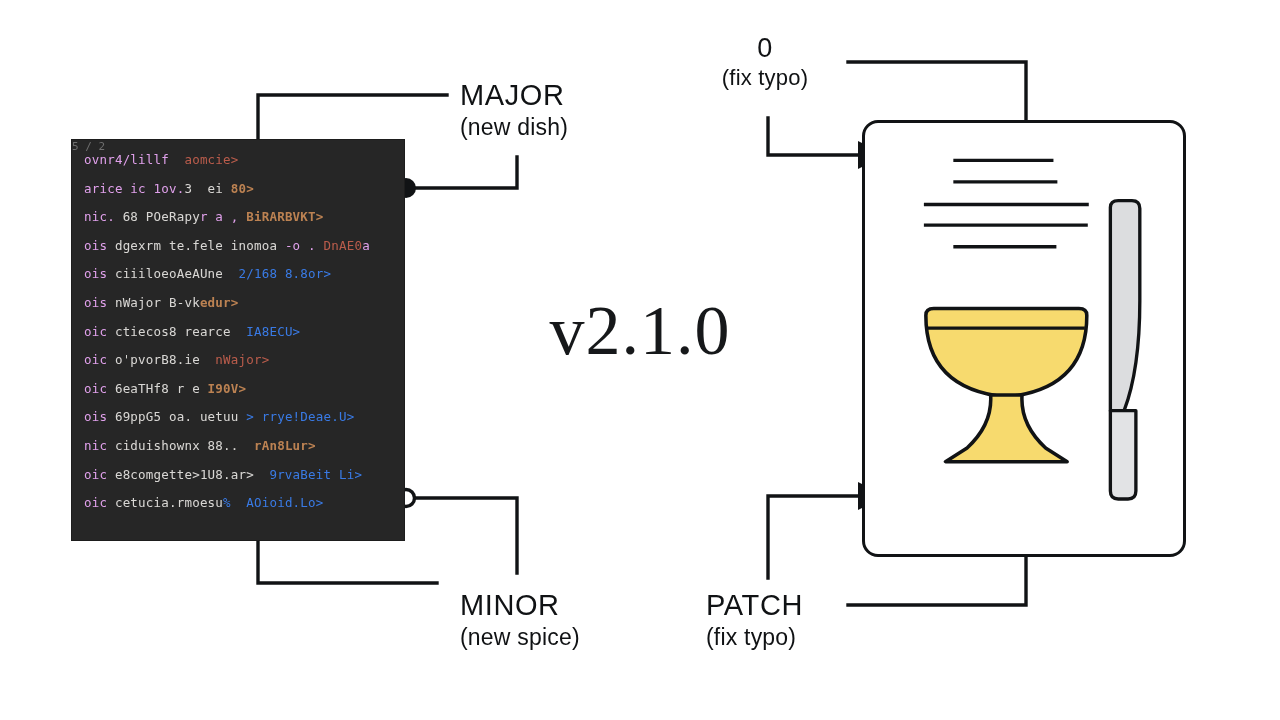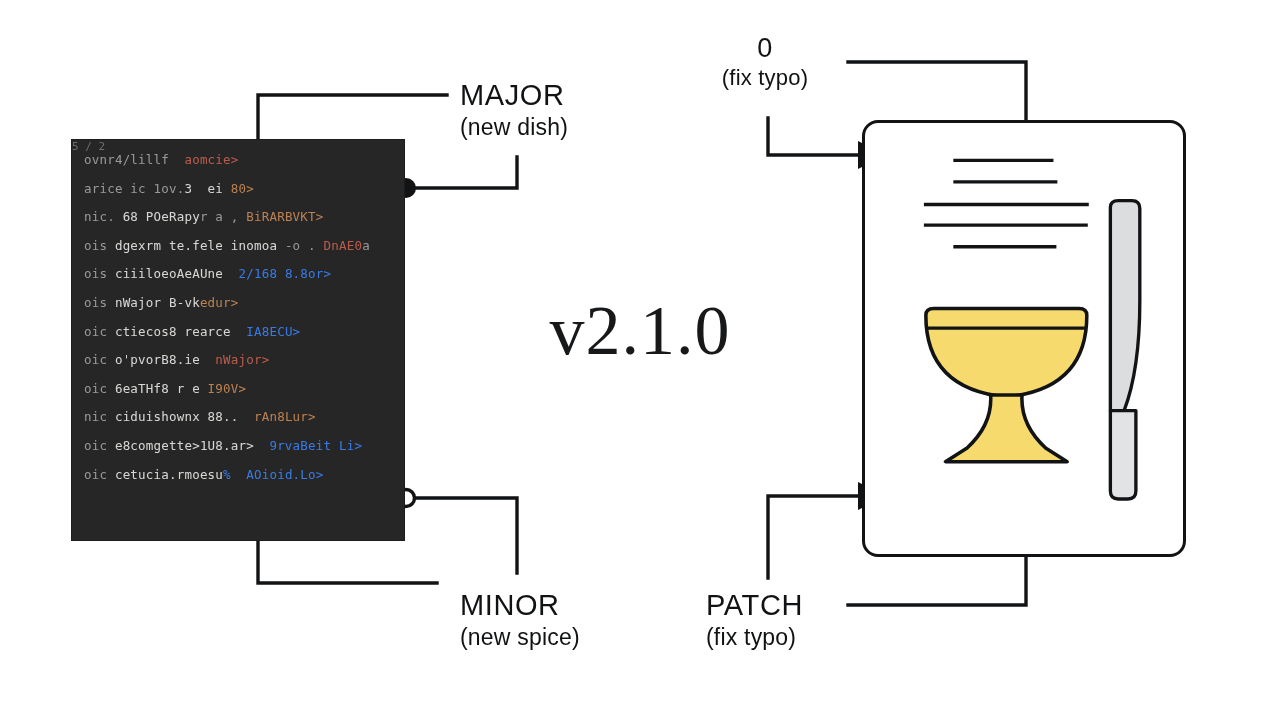--- a/index.html
+++ b/index.html
@@ -47,24 +47,24 @@
   }
   .code-line {
     font-family: "DejaVu Sans Mono", monospace;
     font-size: 12.5px;
     line-height: 28.6px;
     white-space: pre;
     letter-spacing: 0.2px;
     filter: blur(0.45px);
     opacity: 0.92;
   }
-  .tok-dim   { color: #a3a3a3; }
+  .tok-dim   { color: #f0abfc; }
   .tok-white { color: #e8e6e3; }
   .tok-red   { color: #c7614f; }
-  .tok-org   { color: #c98a56; }
+  .tok-org   { color: #c98a56; font-weight: bold; }
   .tok-rose  { color: #3b82f6; }
   .code-footer {
     font-family: "DejaVu Sans Mono", monospace;
     font-size: 11px;
     color: #6e6e6e;
     margin-top: 0;
     filter: blur(0.5px);
   }
 
   
@@ -165,20 +165,21 @@
     <div class="code-lines">
         <div class="code-line"><span class="tok-dim">ovnr4/lillf</span><span class="tok-red">  aomcie&gt;</span></div>
         <div class="code-line"><span class="tok-dim">arice ic 1ov.</span><span class="tok-white">3  ei </span><span class="tok-org">80&gt;</span></div>
         <div class="code-line"><span class="tok-dim">nic. </span><span class="tok-white">68 POeRapy</span><span class="tok-dim">r a , </span><span class="tok-org">BiRARBVKT&gt;</span></div>
         <div class="code-line"><span class="tok-dim">ois </span><span class="tok-white">dgexrm te.fele inomoa</span><span class="tok-dim"> -o . </span><span class="tok-red">DnAE0</span><span class="tok-dim">a</span></div>
         <div class="code-line"><span class="tok-dim">ois </span><span class="tok-white">ciiiloeoAeAUne</span><span class="tok-rose">  2/168 8.8or&gt;</span></div>
         <div class="code-line"><span class="tok-dim">ois </span><span class="tok-white">nWajor B-vk</span><span class="tok-org">edur&gt;</span></div>
         <div class="code-line"><span class="tok-dim">oic </span><span class="tok-white">ctiecos8 rearce</span><span class="tok-rose">  IA8ECU&gt;</span></div>
         <div class="code-line"><span class="tok-dim">oic </span><span class="tok-white">o'pvorB8.ie</span><span class="tok-red">  nWajor&gt;</span></div>
         <div class="code-line"><span class="tok-dim">oic </span><span class="tok-white">6eaTHf8 r e</span><span class="tok-org"> I90V&gt;</span></div>
+        <div class="code-line"><span class="tok-dim">ois </span><span class="tok-white">69ppG5 oa. uetuu</span><span class="tok-rose"> &gt; rrye!Deae.U&gt;</span></div>
         <div class="code-line"><span class="tok-dim">nic </span><span class="tok-white">ciduishownx 88..</span><span class="tok-org">  rAn8Lur&gt;</span></div>
         <div class="code-line"><span class="tok-dim">oic </span><span class="tok-white">e8comgette&gt;1U8.ar&gt;</span><span class="tok-rose">  9rvaBeit Li&gt;</span></div>
         <div class="code-line"><span class="tok-dim">oic </span><span class="tok-white">cetucia.rmoesu</span><span class="tok-rose">%  AOioid.Lo&gt;</span></div>
       </div>
     <div class="code-footer">5 / 2</div>
   </div>
 
   <div class="version">v2.1.0</div>
 
   <div class="ann" id="ann-major">

